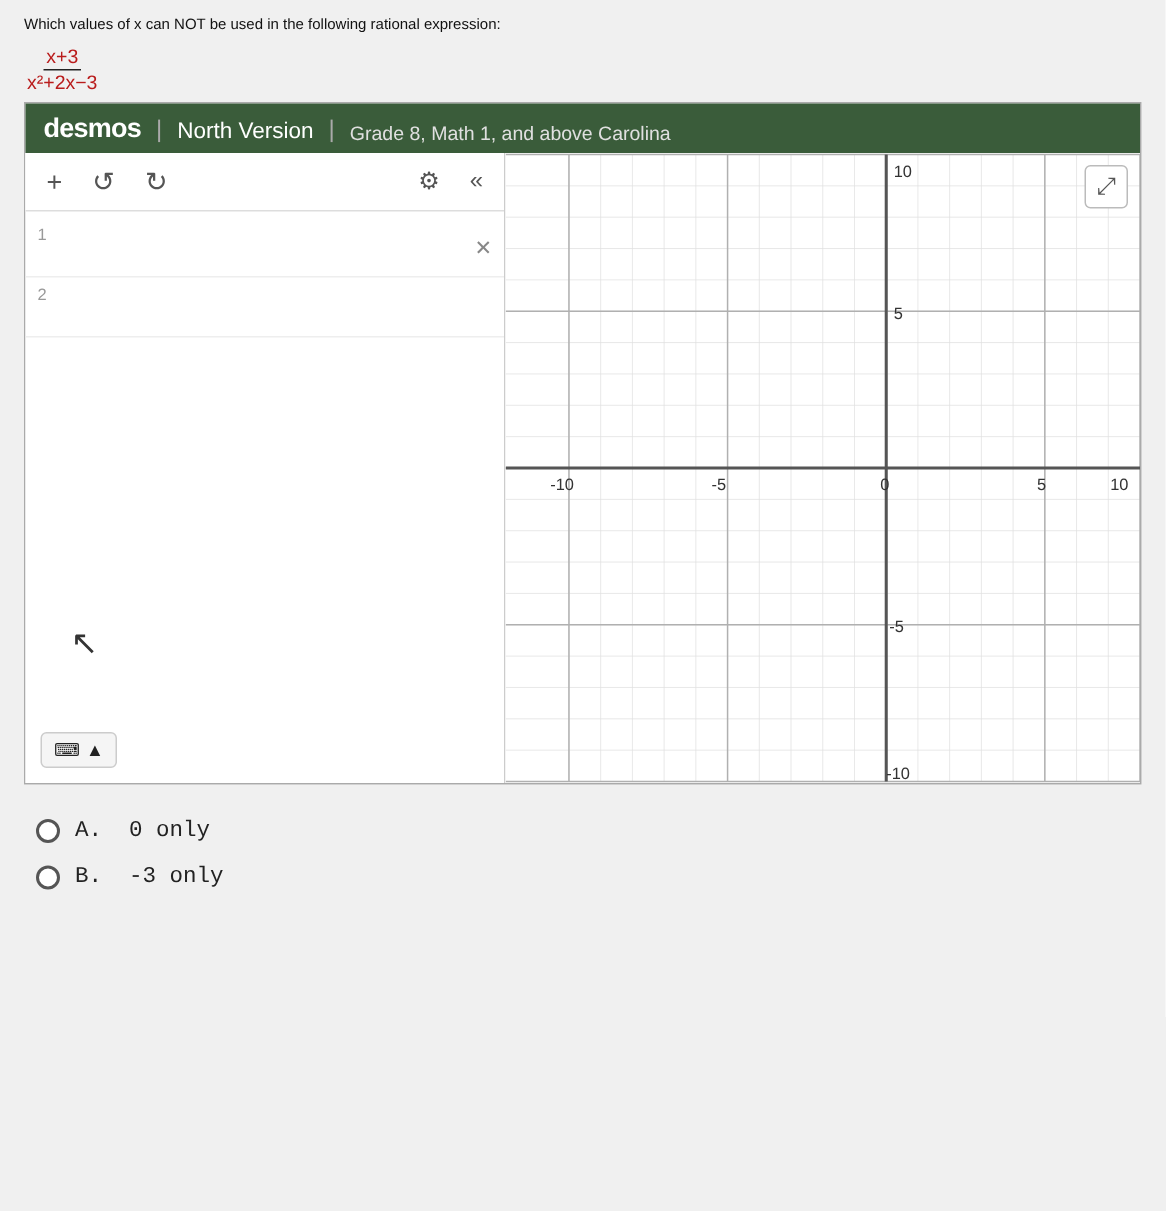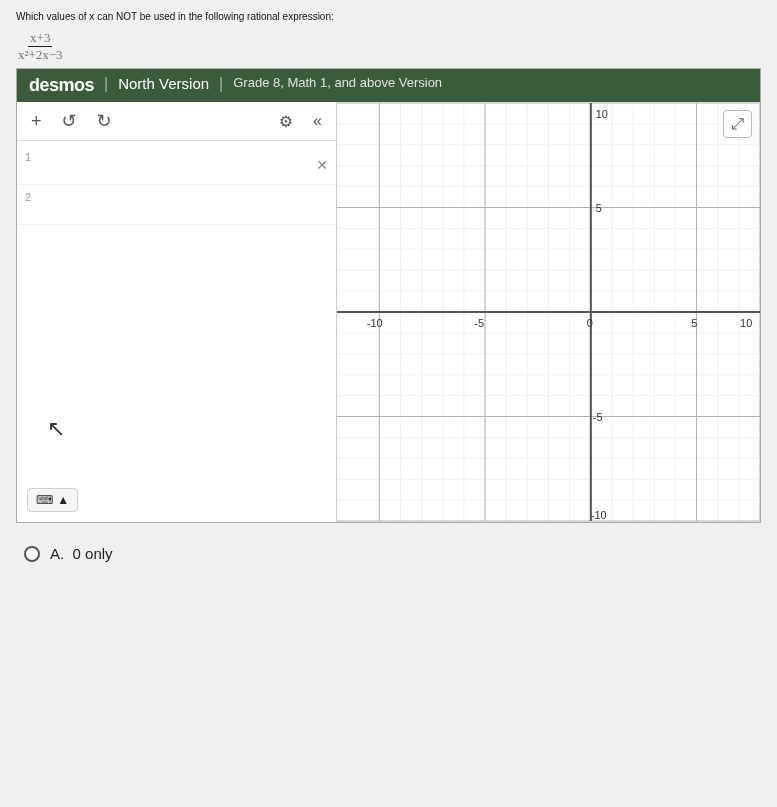--- a/index.html
+++ b/index.html
@@ -15,24 +15,23 @@
 
     .question-text {
       font-size: 10px;
       color: #111;
       margin-bottom: 6px;
       line-height: 1.4;
     }
 
     .expression {
       font-size: 14px;
-      color: #737373;
+      color: #b91c1c;
       margin-bottom: 6px;
       line-height: 1.6;
-      font-family: Liberation Serif, serif;
     }
 
     .fraction {
       display: inline-flex;
       flex-direction: column;
       align-items: center;
       vertical-align: middle;
       font-size: 13px;
       line-height: 1.2;
     }
@@ -43,21 +42,21 @@
       width: 745px;
       border: 1px solid #aaa;
       background: #fff;
       margin-bottom: 14px;
     }
 
     .desmos-header {
       background: #3a5c3a;
       color: #fff;
       display: flex;
-      align-items: flex-start;
+      align-items: flex-end;
       padding: 6px 12px;
       gap: 10px;
       font-size: 15px;
     }
 
     .desmos-logo {
       font-weight: bold;
       font-size: 18px;
       letter-spacing: -0.5px;
       color: #fff;
@@ -232,20 +231,21 @@
       background: #fff;
       flex-shrink: 0;
       cursor: pointer;
       display: flex;
       align-items: center;
       justify-content: center;
     }
 
     .choice-label {
       font-size: 15px;
+      font-family: Liberation Mono, monospace;
     }
   </style>
 </head>
 <body>
 
 <div class="question-text">Which values of x can NOT be used in the following rational expression:</div>
 
 <div class="expression">
   <span class="fraction">
     <span class="numerator">x+3</span>
@@ -253,21 +253,21 @@
   </span>
 </div>
 
 <div class="desmos-container">
 
   <div class="desmos-header">
     <span class="desmos-logo">desmos</span>
     <span class="desmos-header-sep">|</span>
     <span>North Version</span>
     <span class="desmos-header-sep">|</span>
-    <span class="desmos-header-subtitle">Grade 8, Math 1, and above Version</span>
+    <span class="desmos-header-subtitle">Grade 8, Math 1, and above Carolina</span>
   </div>
 
   <div class="desmos-body">
 
     <div class="desmos-left">
       <div class="desmos-toolbar">
         <button class="toolbar-btn">+</button>
         <button class="toolbar-btn">↺</button>
         <button class="toolbar-btn">↻</button>
         <span style="flex:1"></span>
@@ -399,16 +399,23 @@
 <div class="answer-choices">
 
   <div class="choice-row">
     <div class="choice-radio"></div>
     <span class="choice-label">
       <span>A.</span>
       &nbsp;<span>0 only</span>
     </span>
   </div>
 
+  <div class="choice-row">
+    <div class="choice-radio"></div>
+    <span class="choice-label">
+      <span>B.</span>
+      &nbsp;<span>-3 only</span>
+    </span>
+  </div>
 
 
 
 </div>
 
 </body></html>

